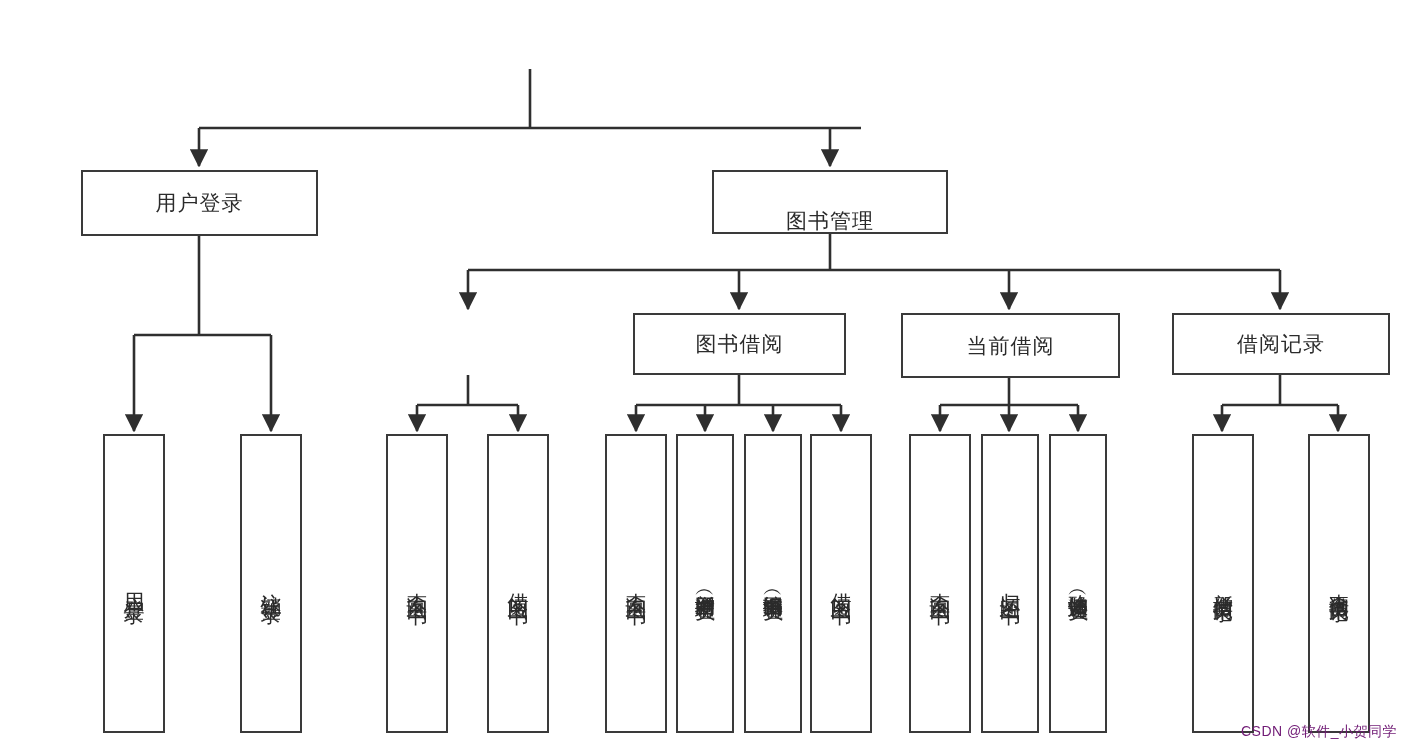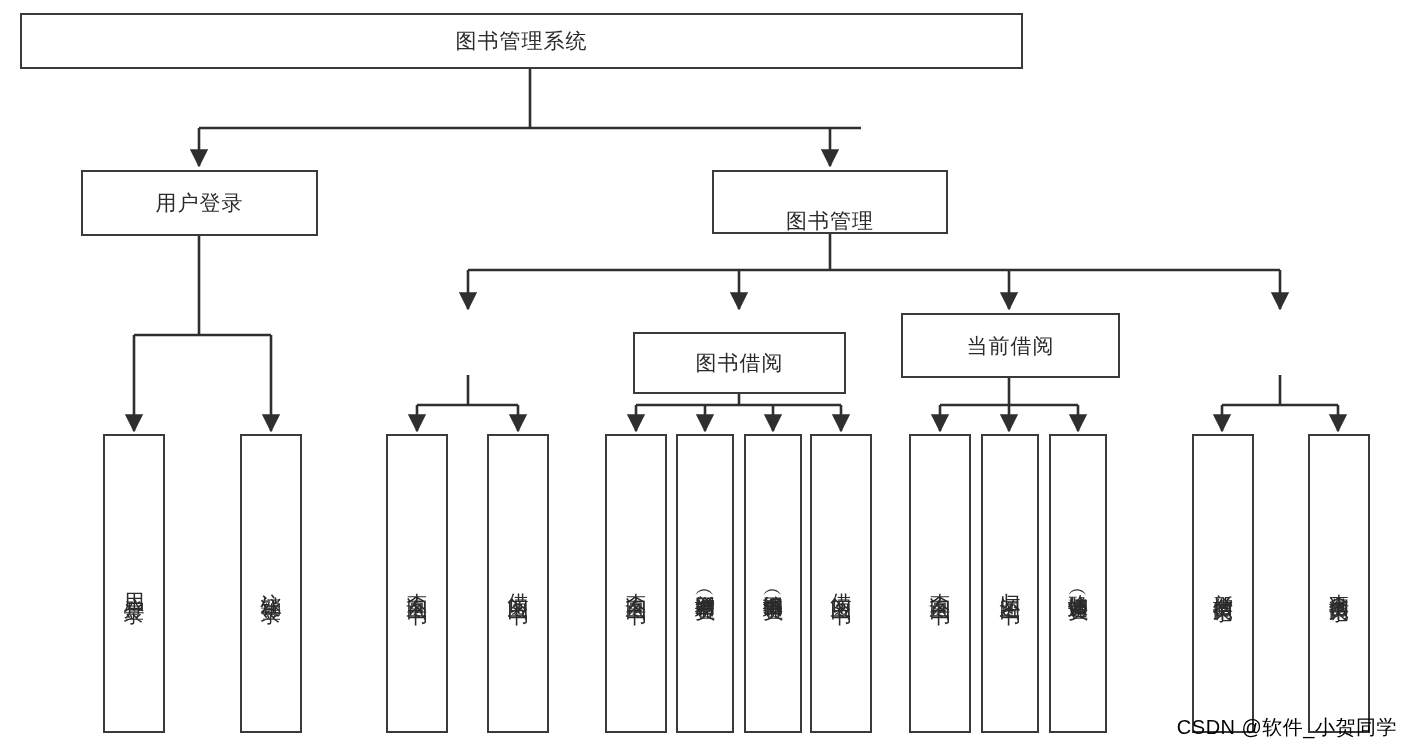--- a/index.html
+++ b/index.html
@@ -53,22 +53,22 @@
   .node-v .vtext {
     writing-mode: vertical-rl;
     text-orientation: upright;
     display: block;
     white-space: pre-line;
   }
   #watermark {
     position: absolute;
     right: 8px;
     bottom: 6px;
-    font-size: 20px;
-    color: #000000;
+    font-size: 14px;
+    color: #701a75;
     letter-spacing: 0.5px;
     z-index: 5;
     user-select: none;
     white-space: nowrap;
   }
 </style>
 </head>
 <body>
 
 <div id="diagram-root">
@@ -116,41 +116,41 @@
       <path d="M 1009 405 L 1009 431" marker-end="url(#arrow)"></path>
       <path d="M 1078 405 L 1078 431" marker-end="url(#arrow)"></path>
 
       <path d="M 1280 375 L 1280 405"></path>
       <path d="M 1222 405 L 1338 405"></path>
       <path d="M 1222 405 L 1222 431" marker-end="url(#arrow)"></path>
       <path d="M 1338 405 L 1338 431" marker-end="url(#arrow)"></path>
     </g>
   </svg>
 
-  <div class="node node-h" style="left:20px; top:13px; width:1003px; height:56px;">
-    <span>图书管理系统</span>
-  </div>
 
   <div class="node node-h" style="left:81px; top:170px; width:237px; height:66px;">
     <span>用户登录</span>
   </div>
 
   <div class="node node-h" style="left:712px; top:170px; width:236px; height:64px;align-items:flex-end;">
     <span>图书管理</span>
   </div>
 
 
-  <div class="node node-h" style="left:633px; top:313px; width:213px; height:62px;margin-top:19px;">
+  <div class="node node-h" style="left:633px; top:313px; width:213px; height:62px;">
     <span>图书借阅</span>
   </div>
 
   <div class="node node-h" style="left:901px; top:313px; width:219px; height:65px;">
     <span>当前借阅</span>
   </div>
 
+  <div class="node node-h" style="left:1172px; top:313px; width:218px; height:62px;">
+    <span>借阅记录</span>
+  </div>
 
   <div class="node node-v" style="left:103px; top:434px; width:62px; height:299px;">
     <span class="vtext">用户登录</span>
   </div>
   <div class="node node-v" style="left:240px; top:434px; width:62px; height:299px;">
     <span class="vtext">注销登录</span>
   </div>
 
   <div class="node node-v" style="left:386px; top:434px; width:62px; height:299px;">
     <span class="vtext">查询图书</span>

